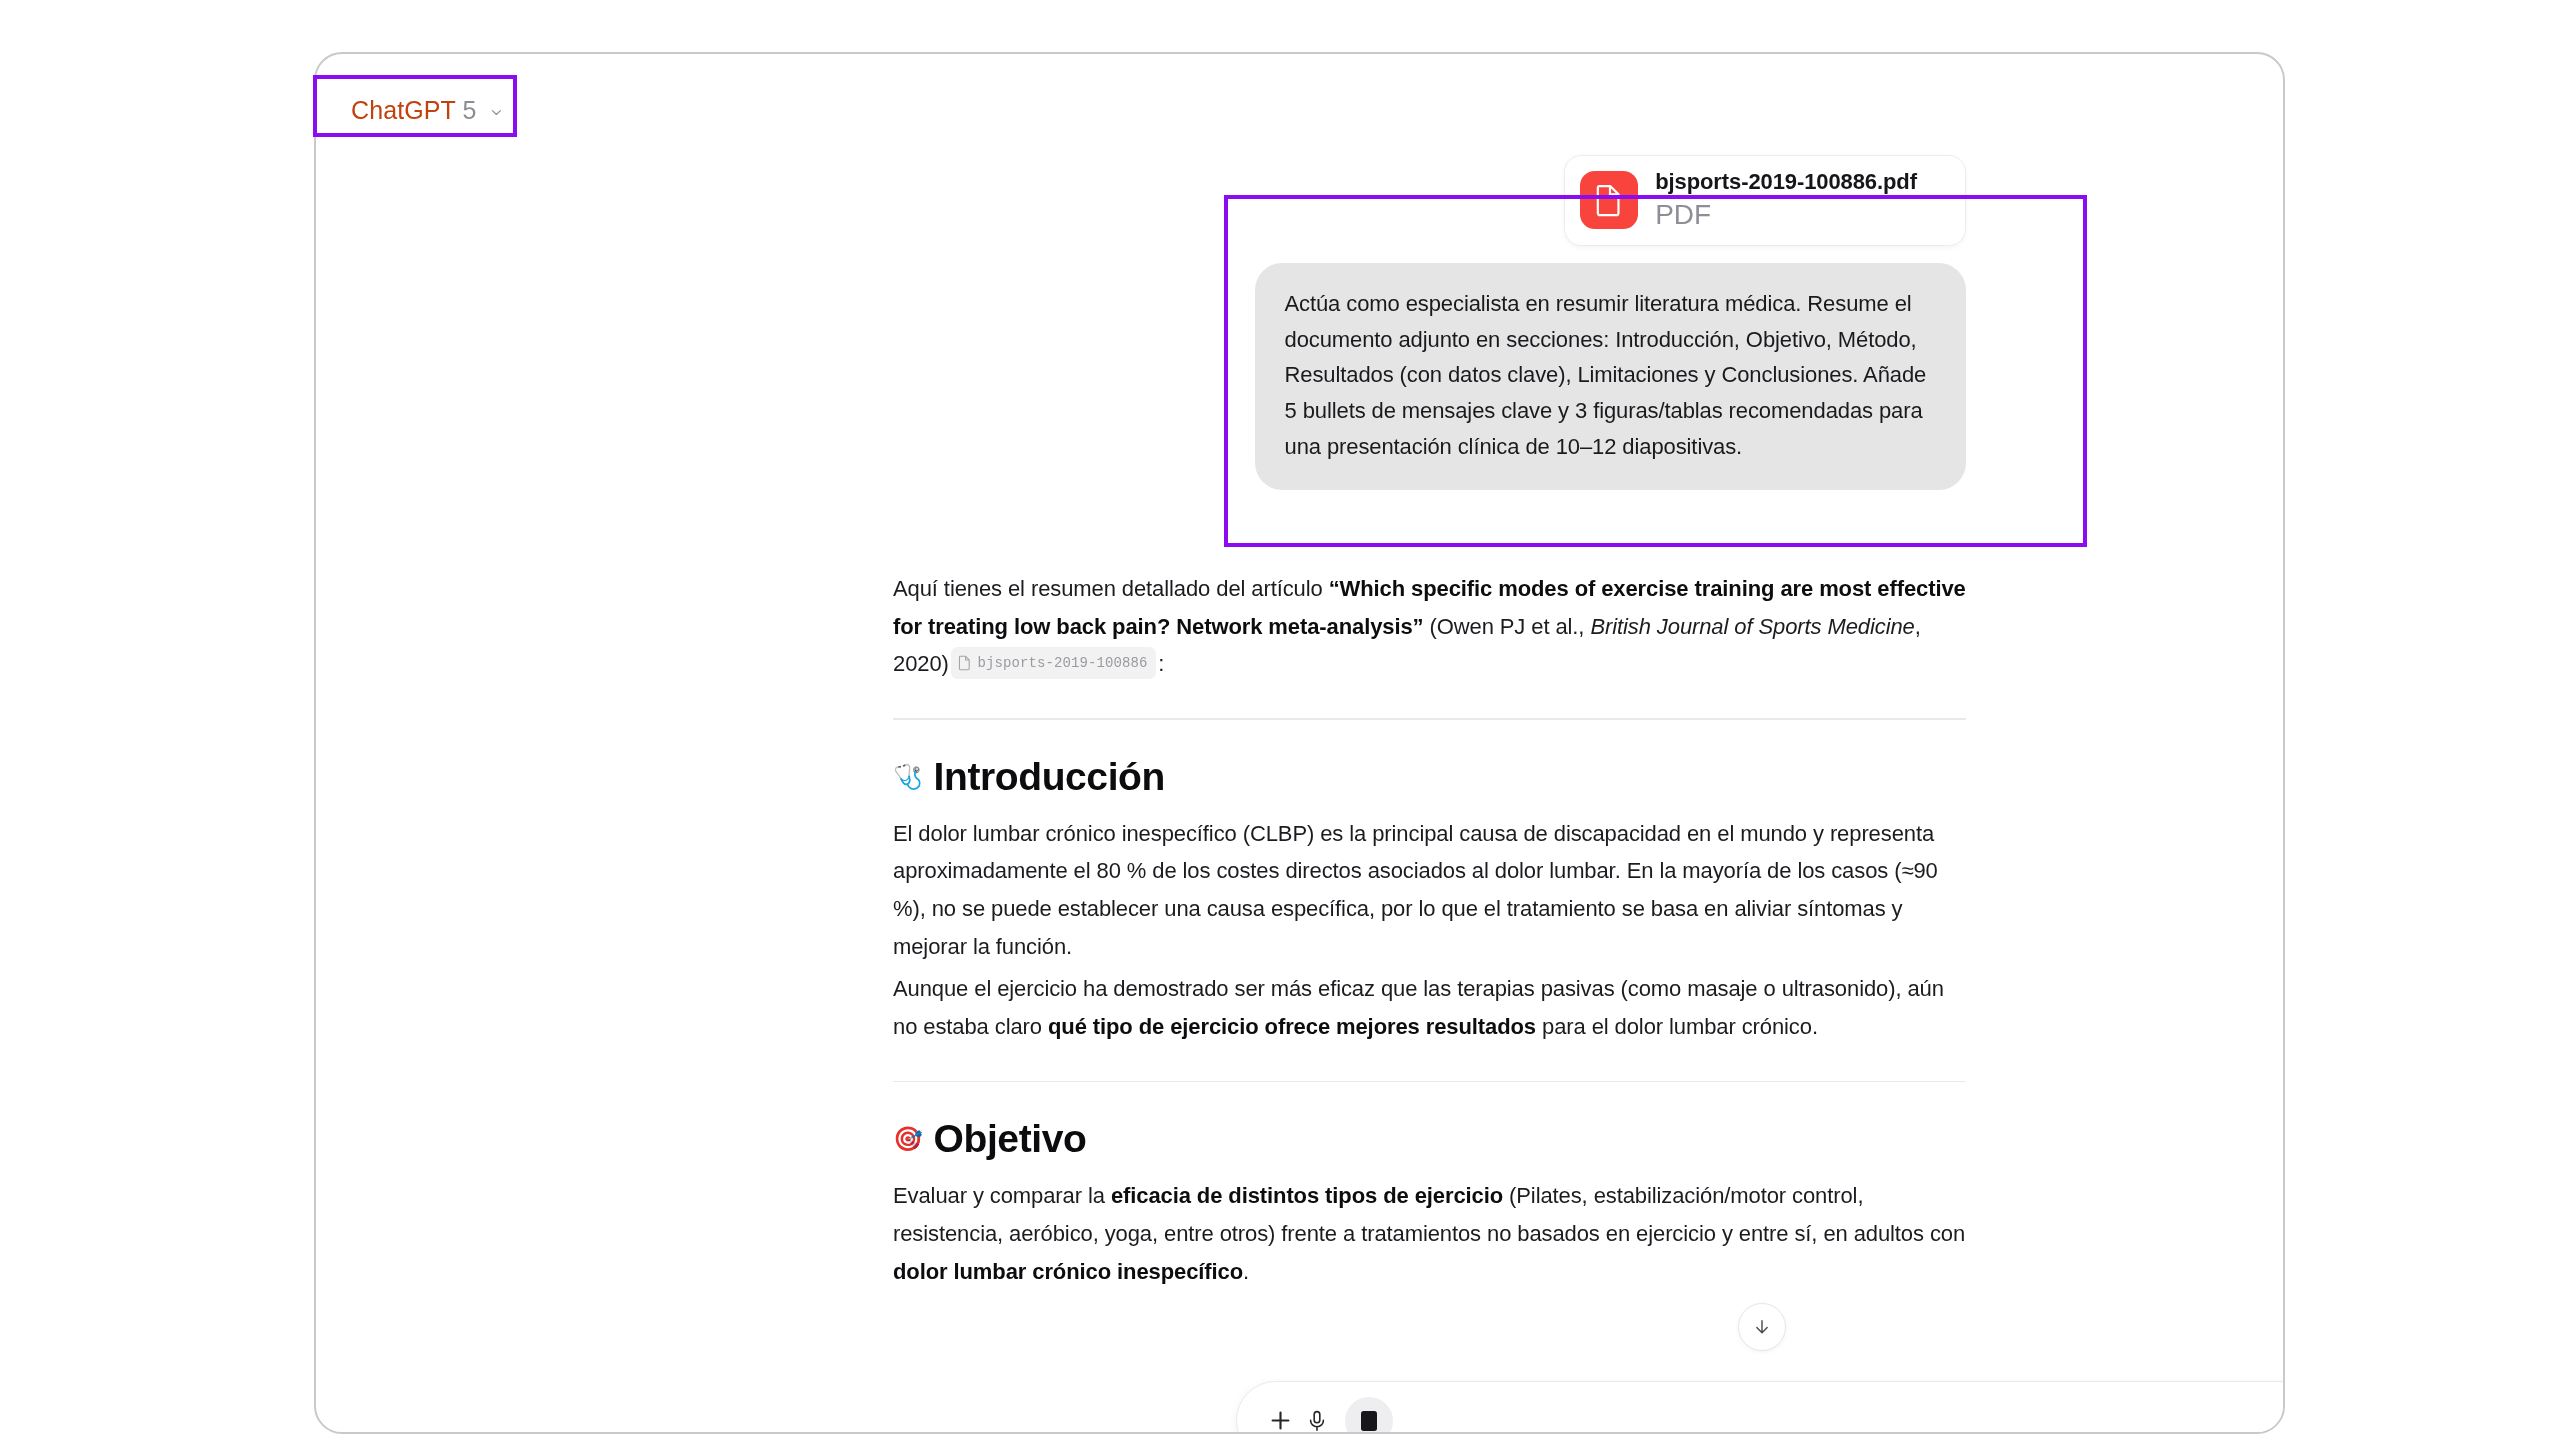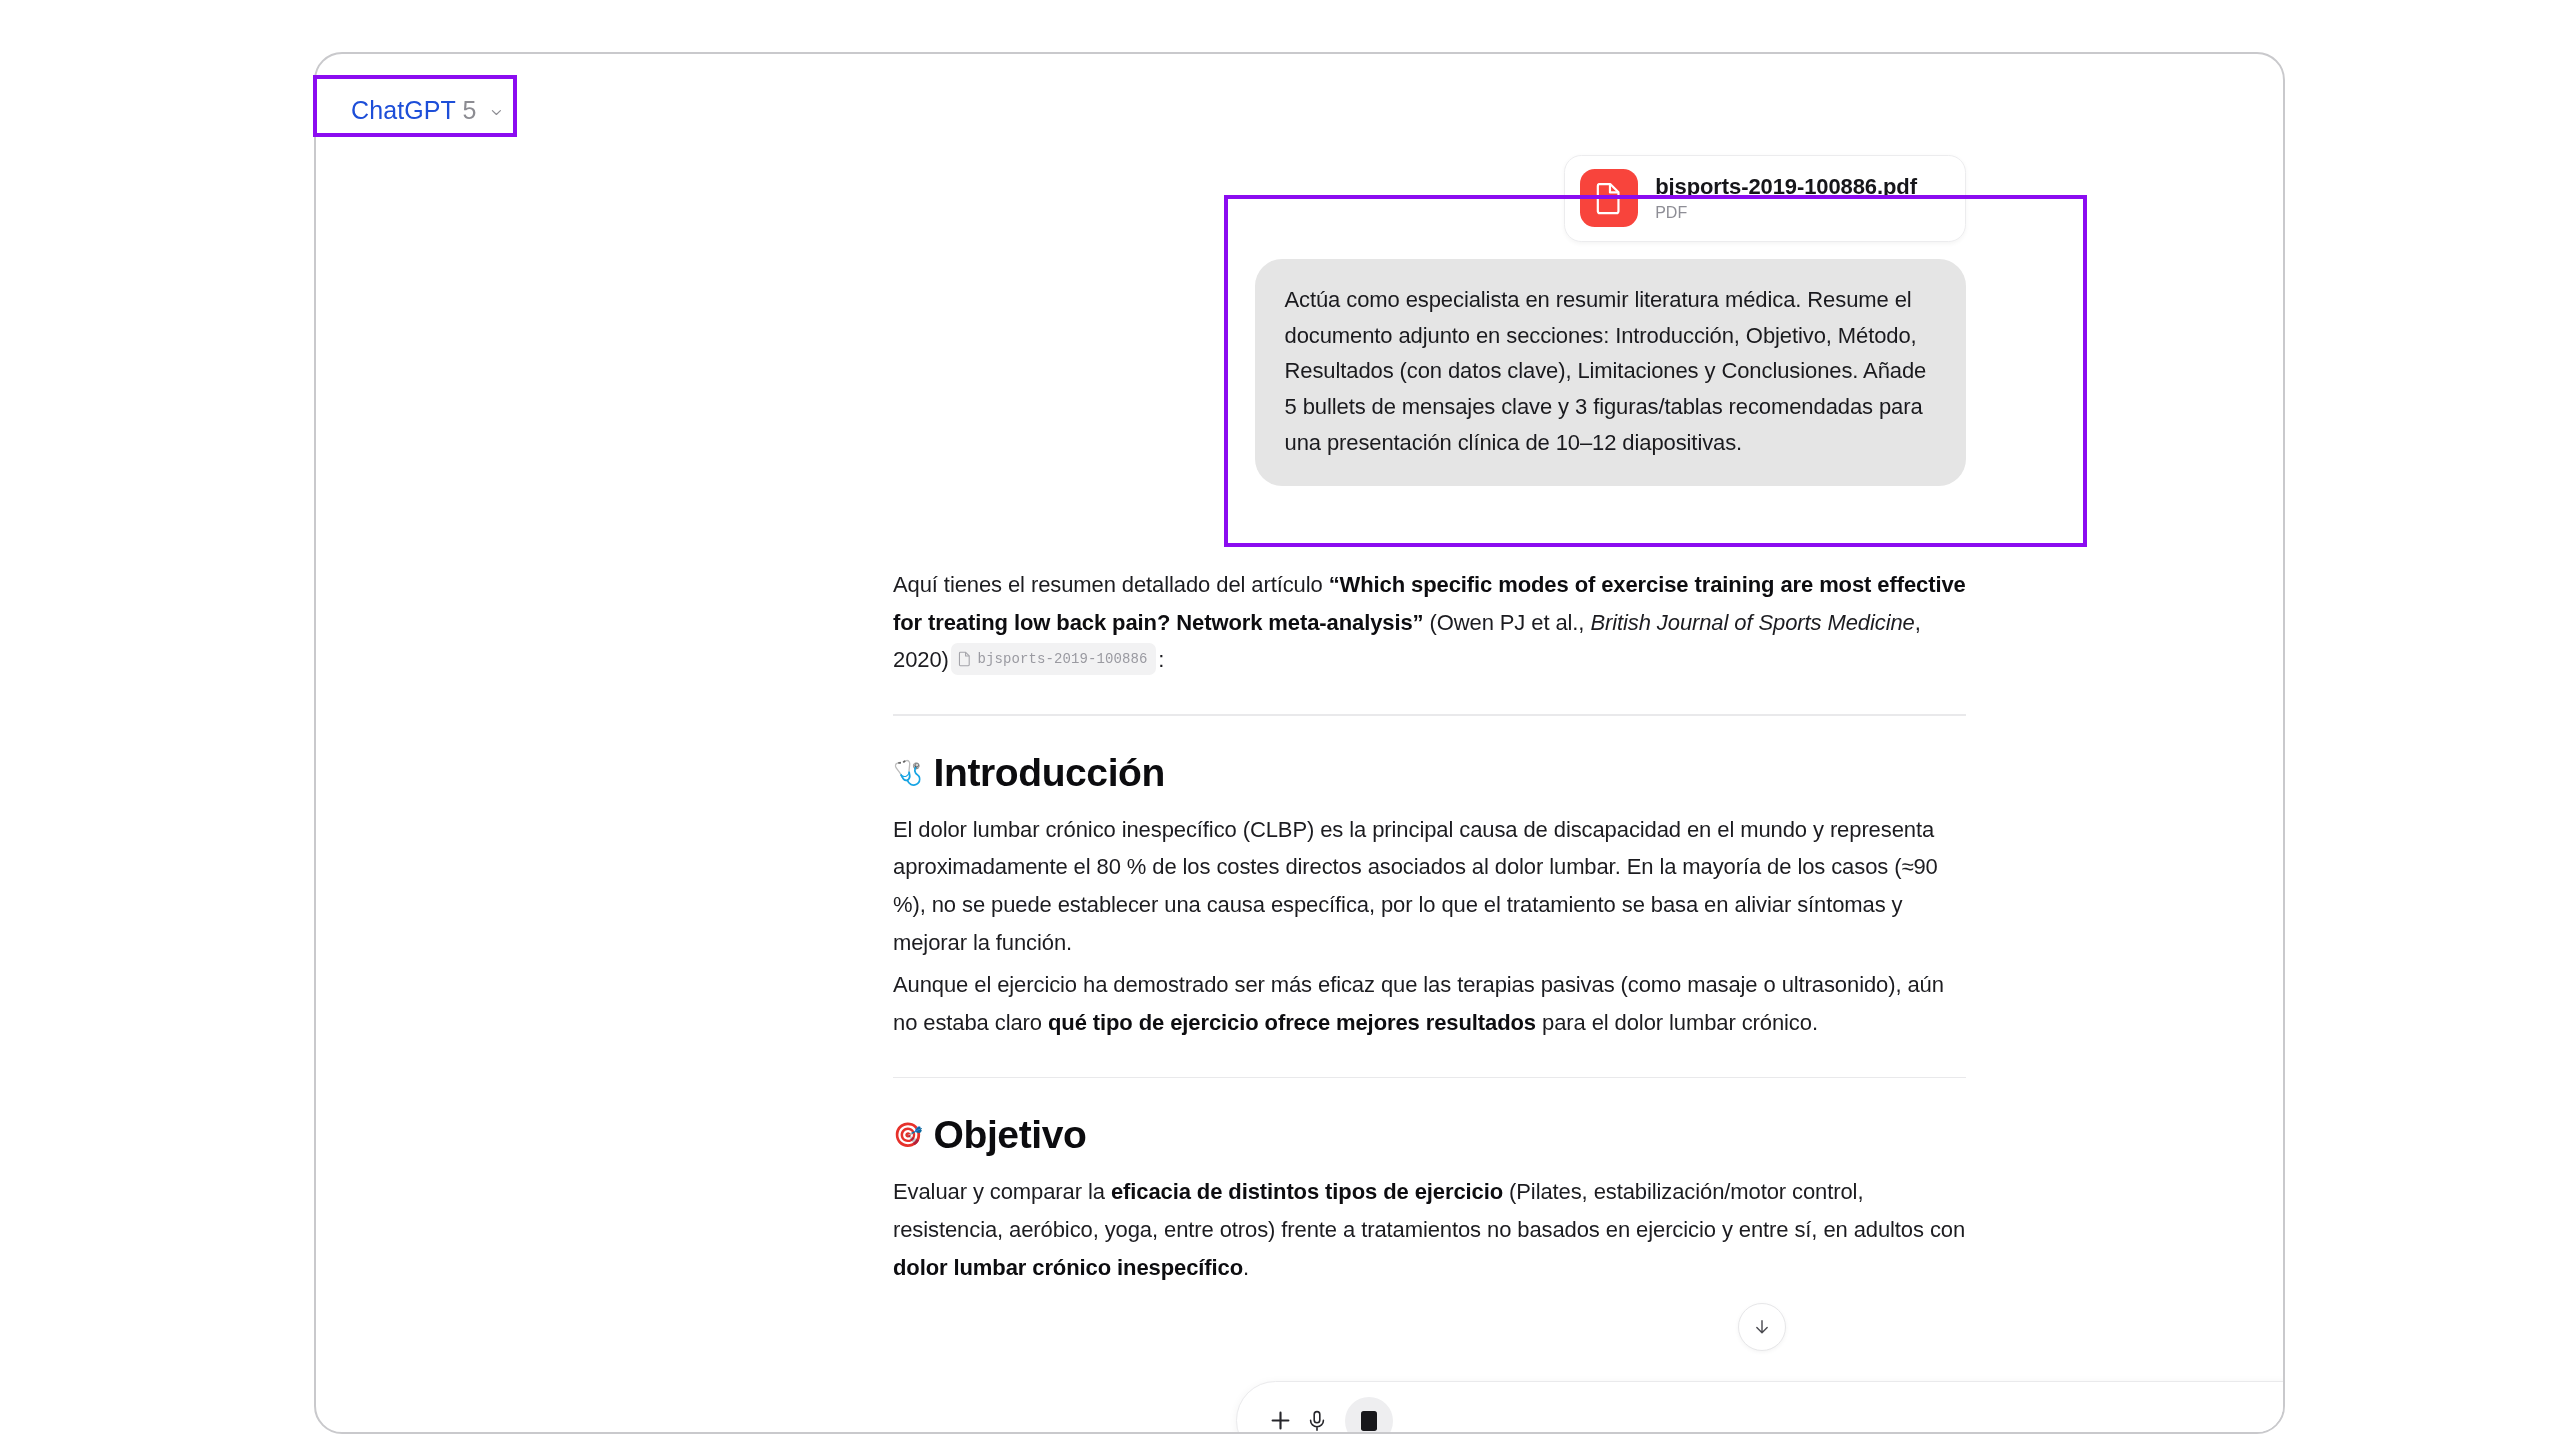--- a/index.html
+++ b/index.html
@@ -39,21 +39,21 @@
     align-items: center;
     gap: 9.4px;
     padding: 9.4px 17.4px 10.7px 16px;
     background: #ffffff;
     border-radius: 9.4px;
     z-index: 40;
     cursor: pointer;
   }
   .model-name {
     font-size: 25px;
-    color: #1d4ed8;
+    color: #c2410c;
     letter-spacing: 0.1px;
   }
   .model-version {
     font-size: 25px;
     color: #8c8c92;
     margin-left: -2.7px;
   }
   .chevron-down {
     display: inline-block;
     width: 14.8px;
@@ -136,21 +136,21 @@
   .file-icon svg { display:block; }
   .file-meta { display: flex; flex-direction: column; gap: 4px; }
   .file-name {
     font-size: 22px;
     font-weight: bold;
     color: #16161a;
     letter-spacing: -0.1px;
     white-space: nowrap;
   }
   .file-type {
-    font-size: 16px;
+    font-size: 28px;
     color: #8e8e96;
   }
 
   .user-bubble {
     margin-top: 17.4px;
     background: #e5e5e5;
     border-radius: 27px;
     padding: 23px 29.5px 25.5px 29.5px;
     max-width: 711px;
     box-sizing: border-box;

